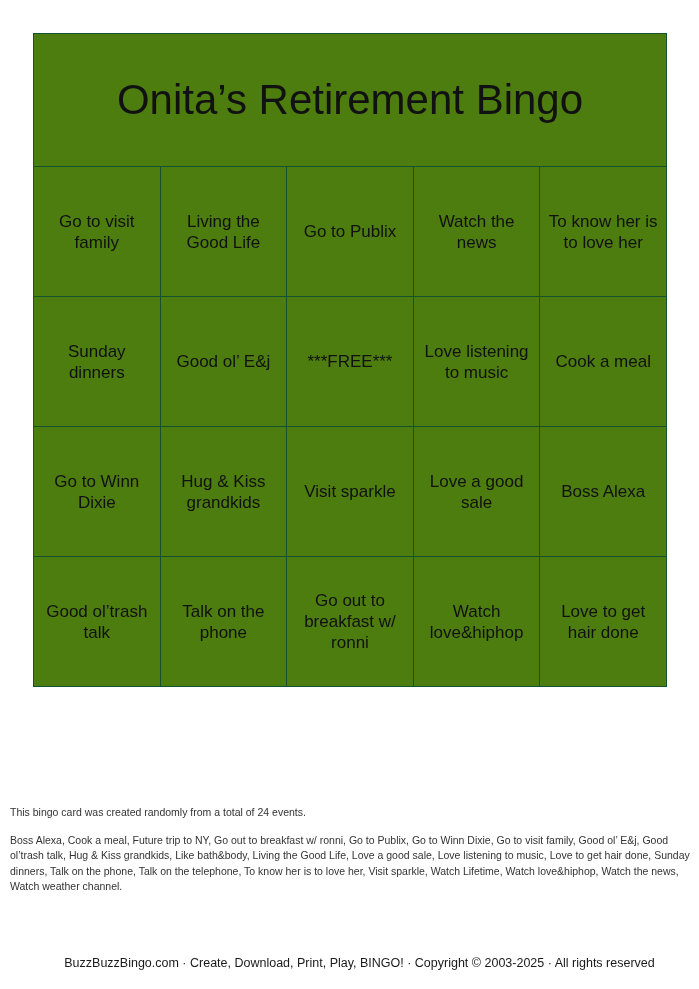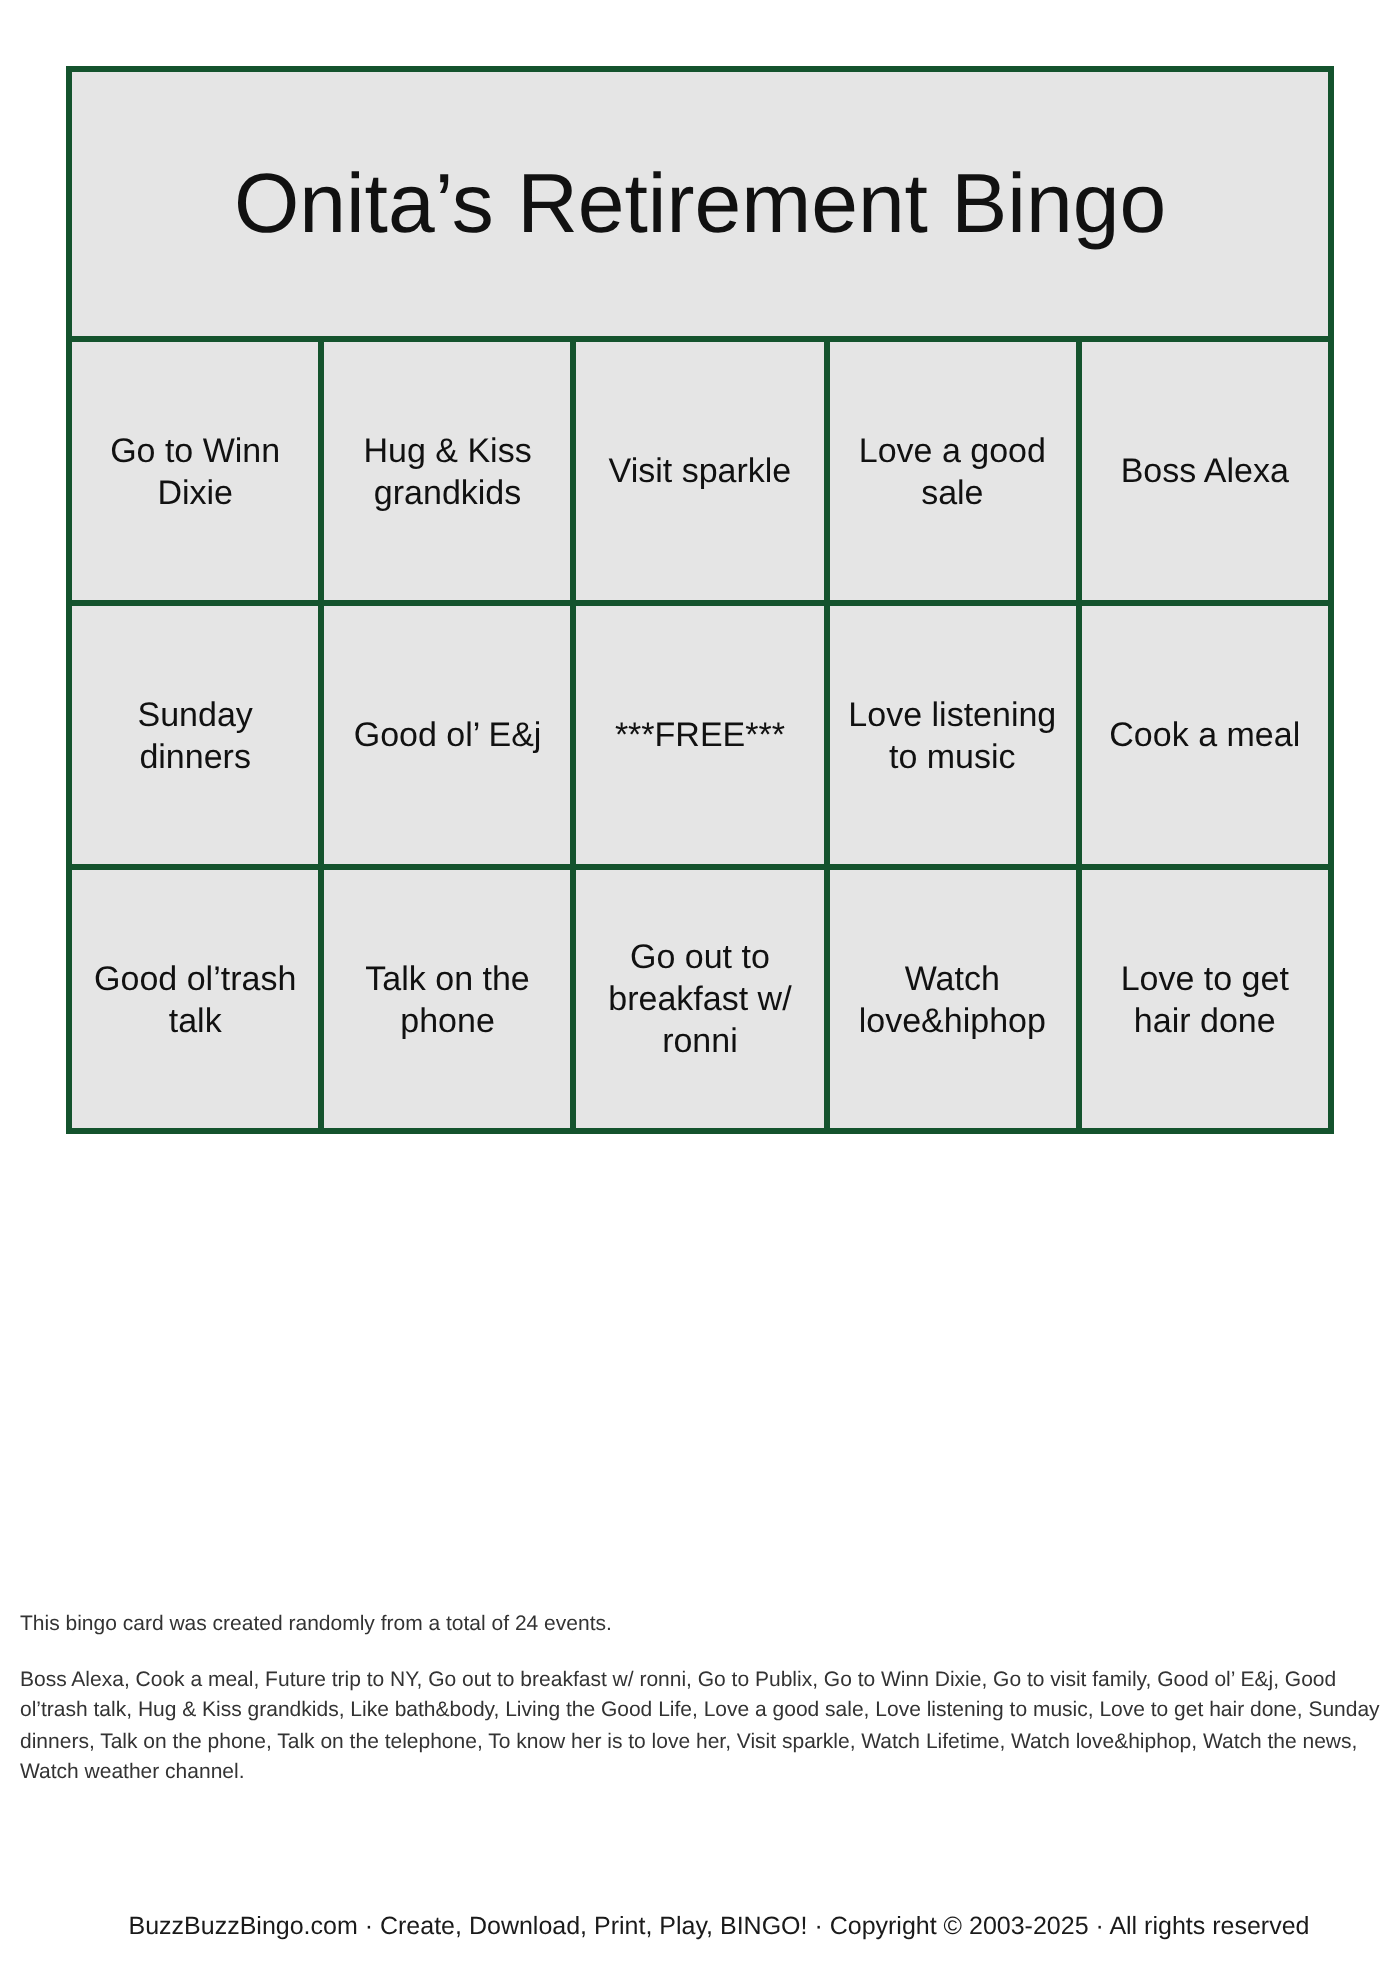--- a/index.html
+++ b/index.html
@@ -17,24 +17,24 @@
   }
   table.card {
     position: absolute;
     left: 33px;
     top: 33px;
     width: 634px;
     border-collapse: collapse;
     table-layout: fixed;
   }
   table.card td {
-    border: 3px solid #14532d;
+    border: 1px solid #14532d;
     text-align: center;
     vertical-align: middle;
-    background: #e5e5e5;
+    background: #4d7c0f;
   }
   td.title-cell {
     height: 130px;
     font-size: 42px;
     letter-spacing: 0px;
     color: #111111;
   }
   td.cell {
     height: 125px;
     font-size: 17px;
@@ -75,32 +75,39 @@
 </style>
 </head>
 <body>
 
 <table class="card">
   <tbody>
     <tr>
       <td colspan="5" class="title-cell">Onita’s Retirement Bingo</td>
     </tr>
     <tr>
-      <td class="cell">Go to Winn Dixie</td>
-      <td class="cell">Hug &amp; Kiss grandkids</td>
-      <td class="cell">Visit sparkle</td>
-      <td class="cell">Love a good sale</td>
-      <td class="cell">Boss Alexa</td>
+      <td class="cell">Go to visit family</td>
+      <td class="cell">Living the Good Life</td>
+      <td class="cell">Go to Publix</td>
+      <td class="cell">Watch the news</td>
+      <td class="cell">To know her is to love her</td>
     </tr>
     <tr>
       <td class="cell">Sunday dinners</td>
       <td class="cell">Good ol’ E&amp;j</td>
       <td class="cell">***FREE***</td>
       <td class="cell">Love listening to music</td>
       <td class="cell">Cook a meal</td>
+    </tr>
+    <tr>
+      <td class="cell">Go to Winn Dixie</td>
+      <td class="cell">Hug &amp; Kiss grandkids</td>
+      <td class="cell">Visit sparkle</td>
+      <td class="cell">Love a good sale</td>
+      <td class="cell">Boss Alexa</td>
     </tr>
     <tr>
       <td class="cell">Good ol’trash talk</td>
       <td class="cell">Talk on the phone</td>
       <td class="cell">Go out to breakfast w/ ronni</td>
       <td class="cell">Watch love&amp;hiphop</td>
       <td class="cell">Love to get hair done</td>
     </tr>
   </tbody>
 </table>

